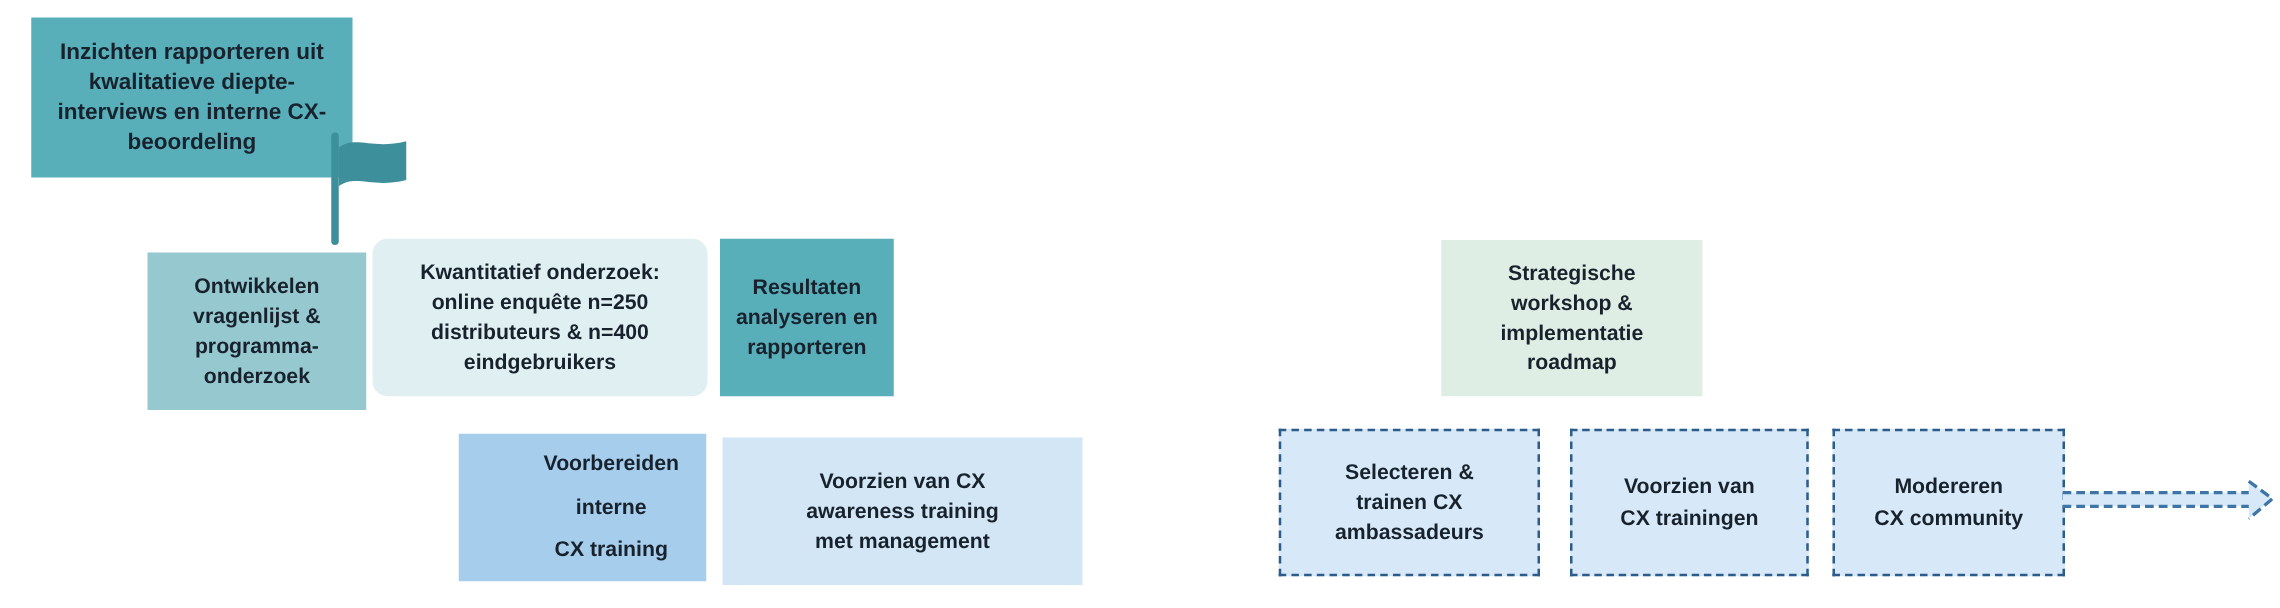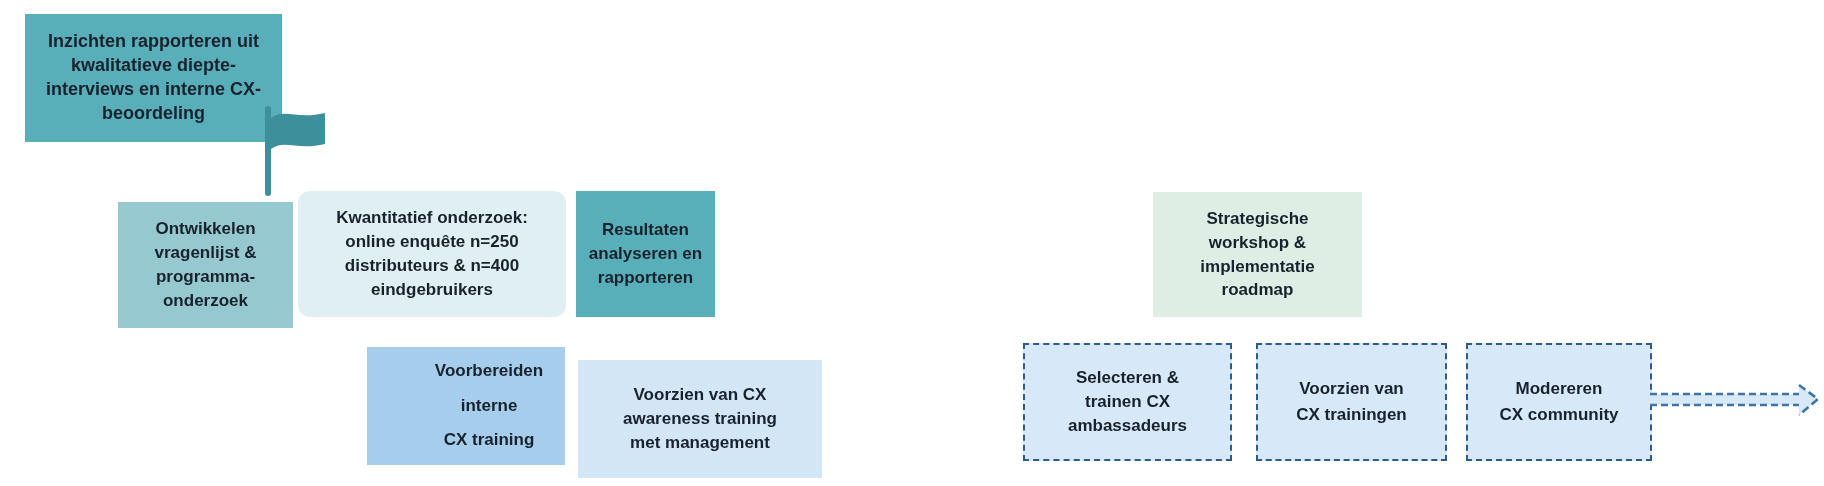--- a/index.html
+++ b/index.html
@@ -75,21 +75,21 @@
     <span class="txt">Resultaten
 analyseren en
 rapporteren</span>
   </div>
 
   <div class="box blue-medium spread" style="left:367px;top:347px;width:198px;height:118px;">
     <span class="txt">Voorbereiden
 interne
 CX training</span>
   </div>
-  <div class="box blue-pale" style="left:578px;top:360px;width:244px;height:118px;">
+  <div class="box blue-pale" style="left:578px;top:350px;width:288px;height:118px;">
     <span class="txt">Voorzien van CX
 awareness training
 met management</span>
   </div>
 
   <div class="box green-solid" style="left:1153px;top:192px;width:209px;height:125px;">
     <span class="txt">Strategische
 workshop &amp;
 implementatie
 roadmap</span>

